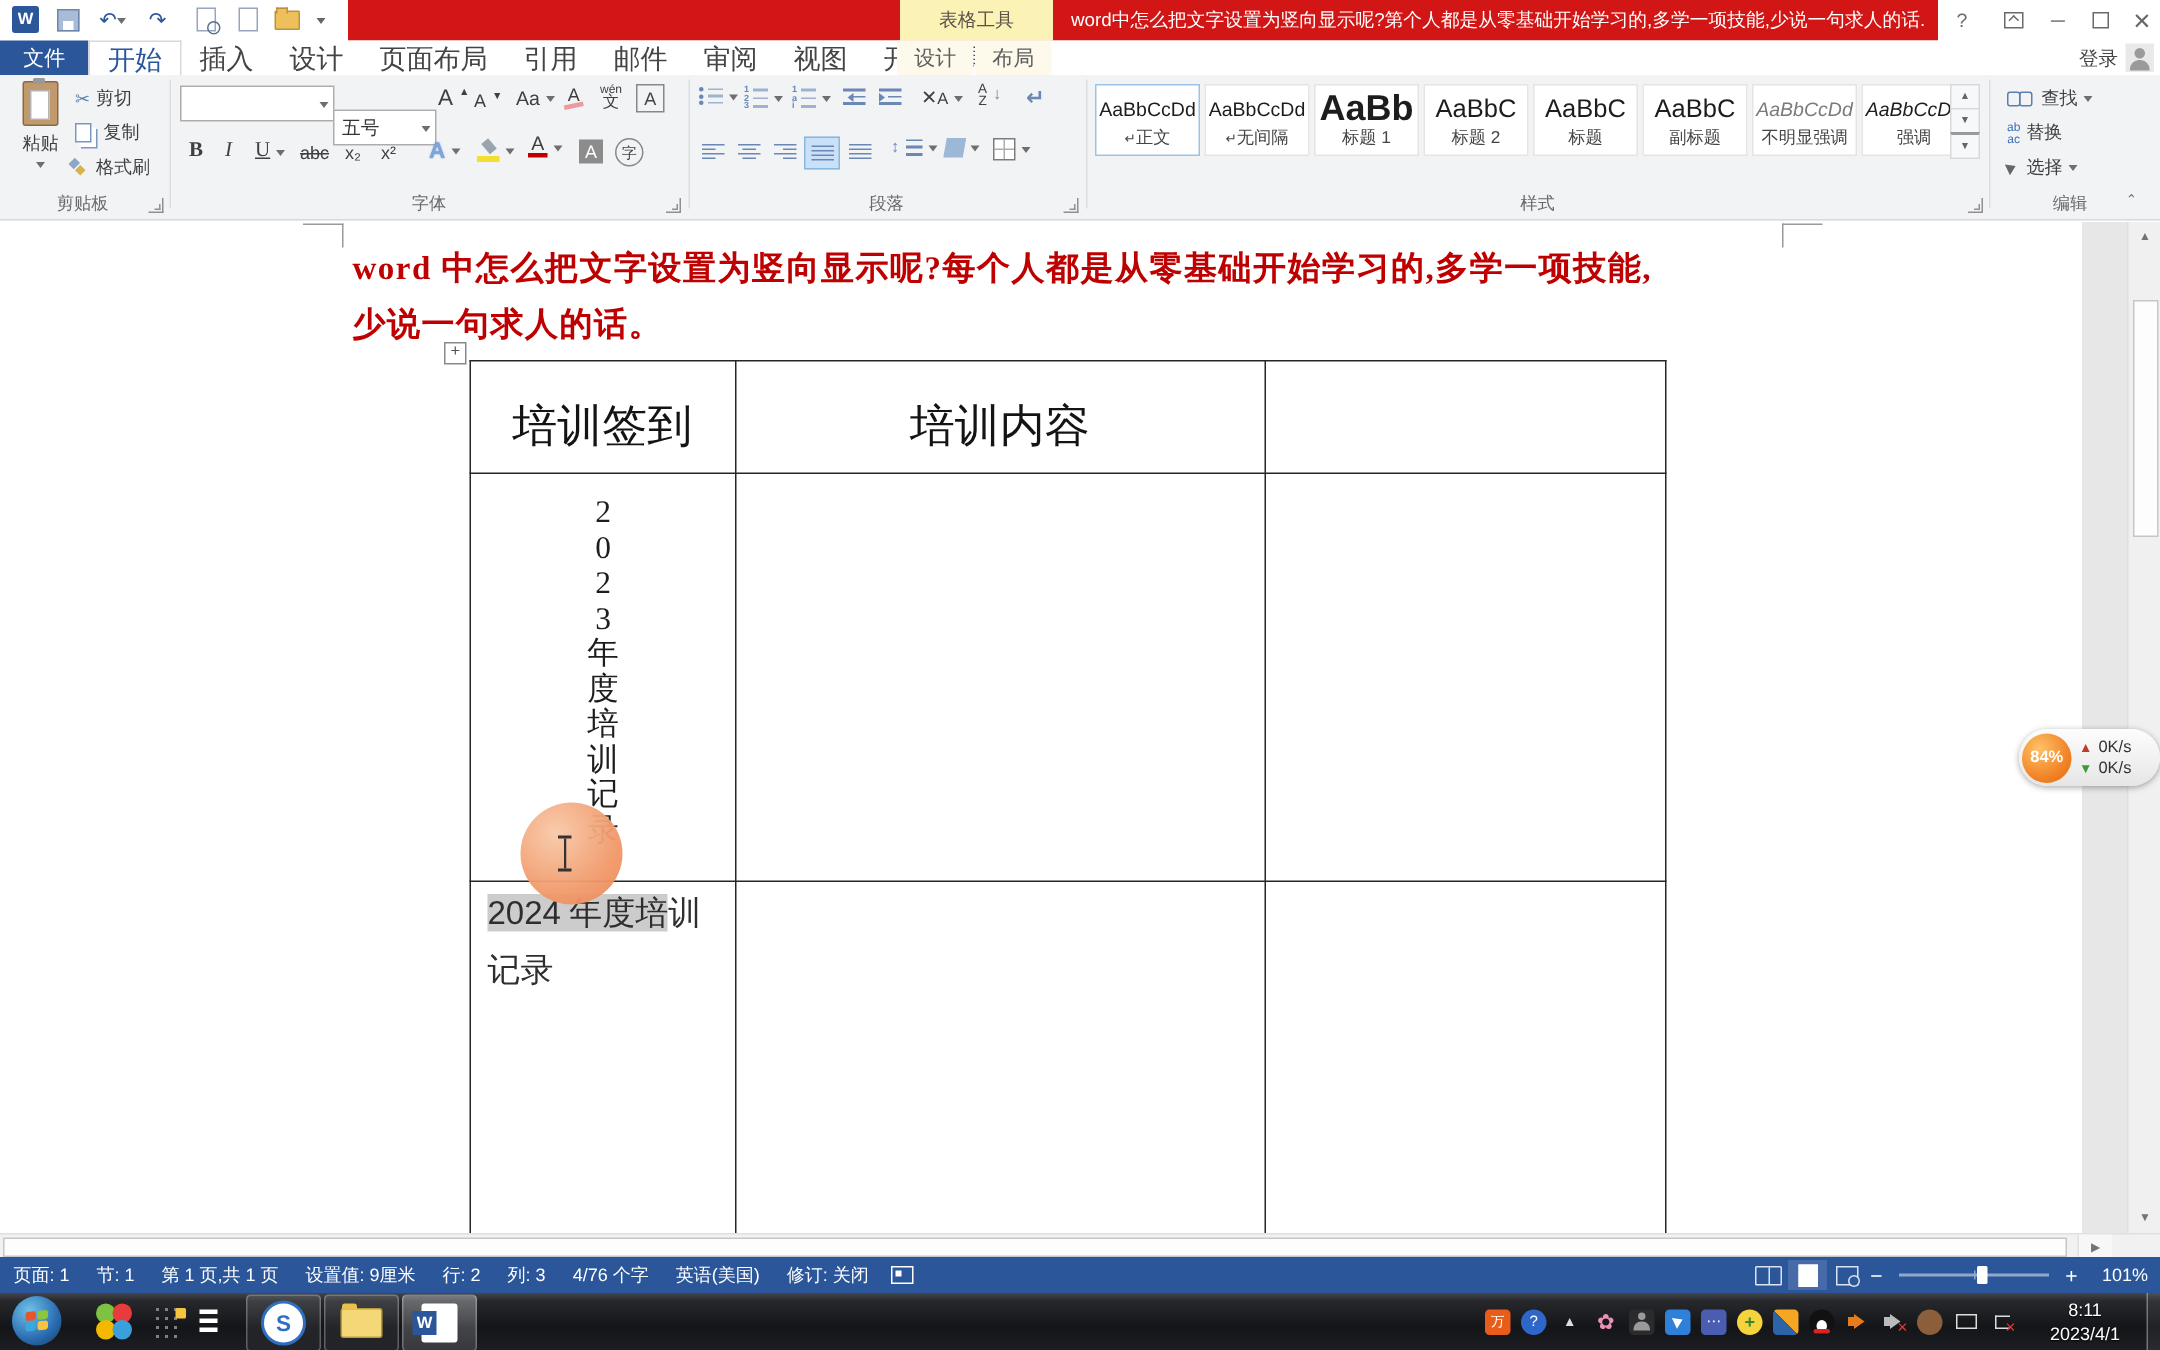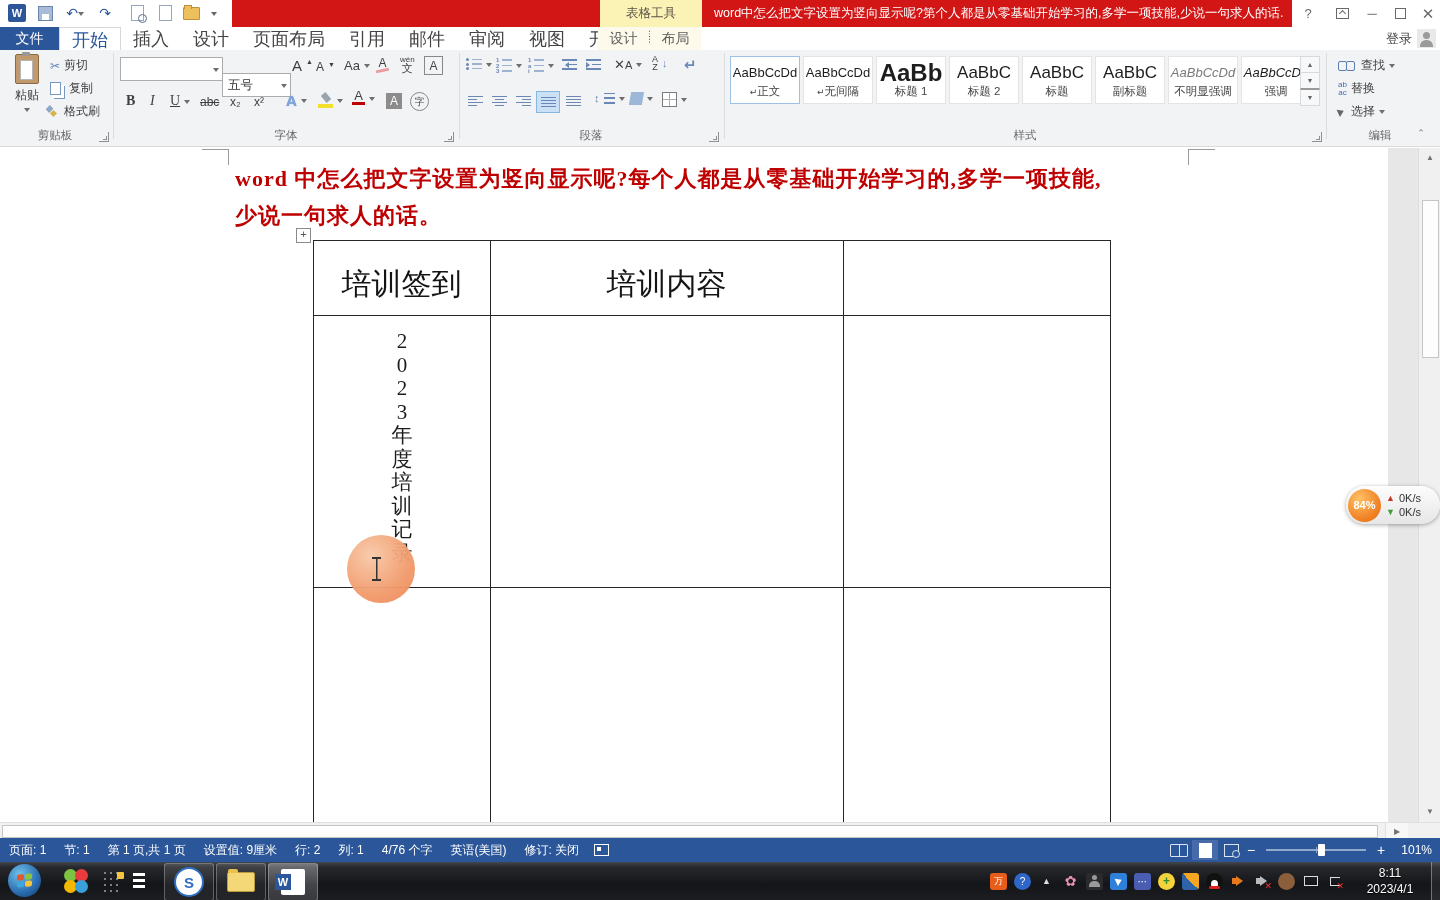--- a/index.html
+++ b/index.html
@@ -570,20 +570,24 @@
         <div class="vchar">度</div>
         <div class="vchar">培</div>
         <div class="vchar">训</div>
         <div class="vchar">记</div>
         <div class="vchar">录</div>
       </div>
 
     <div class="abs touch"></div>
     <div class="abs ibeam"></div>
 
+    <div class="abs row3">
+      <div><span class="sel num-sans">2024</span><span class="sel"> 年度培</span><span>训</span></div>
+      <div>记录</div>
+    </div>
 
   </div>
 
   <div class="abs vscroll">
     <div class="abs sbtn" style="top:0">▲</div>
     <div class="abs vthumb"></div>
     <div class="abs sbtn" style="top:654px">▼</div>
   </div>
 
   <div class="abs netball">
@@ -604,21 +608,21 @@
   </div>
 
   <div class="abs statusbar">
     <div style="display:flex">
 
     <div class="stitem">页面: 1</div>
         <div class="stitem">节: 1</div>
         <div class="stitem">第 1 页,共 1 页</div>
         <div class="stitem">设置值: 9厘米</div>
         <div class="stitem">行: 2</div>
-        <div class="stitem">列: 1</div>
+        <div class="stitem">列: 3</div>
         <div class="stitem">4/76 个字</div>
         <div class="stitem">英语(美国)</div>
         <div class="stitem">修订: 关闭</div>
       </div>
     <span class="macro-ic"></span>
     <div style="margin-left:auto;display:flex;align-items:center">
       <span class="viewic">
           <span class="vi-book"></span>
         </span>
       <span class="viewic" style="background:#466ba8">

